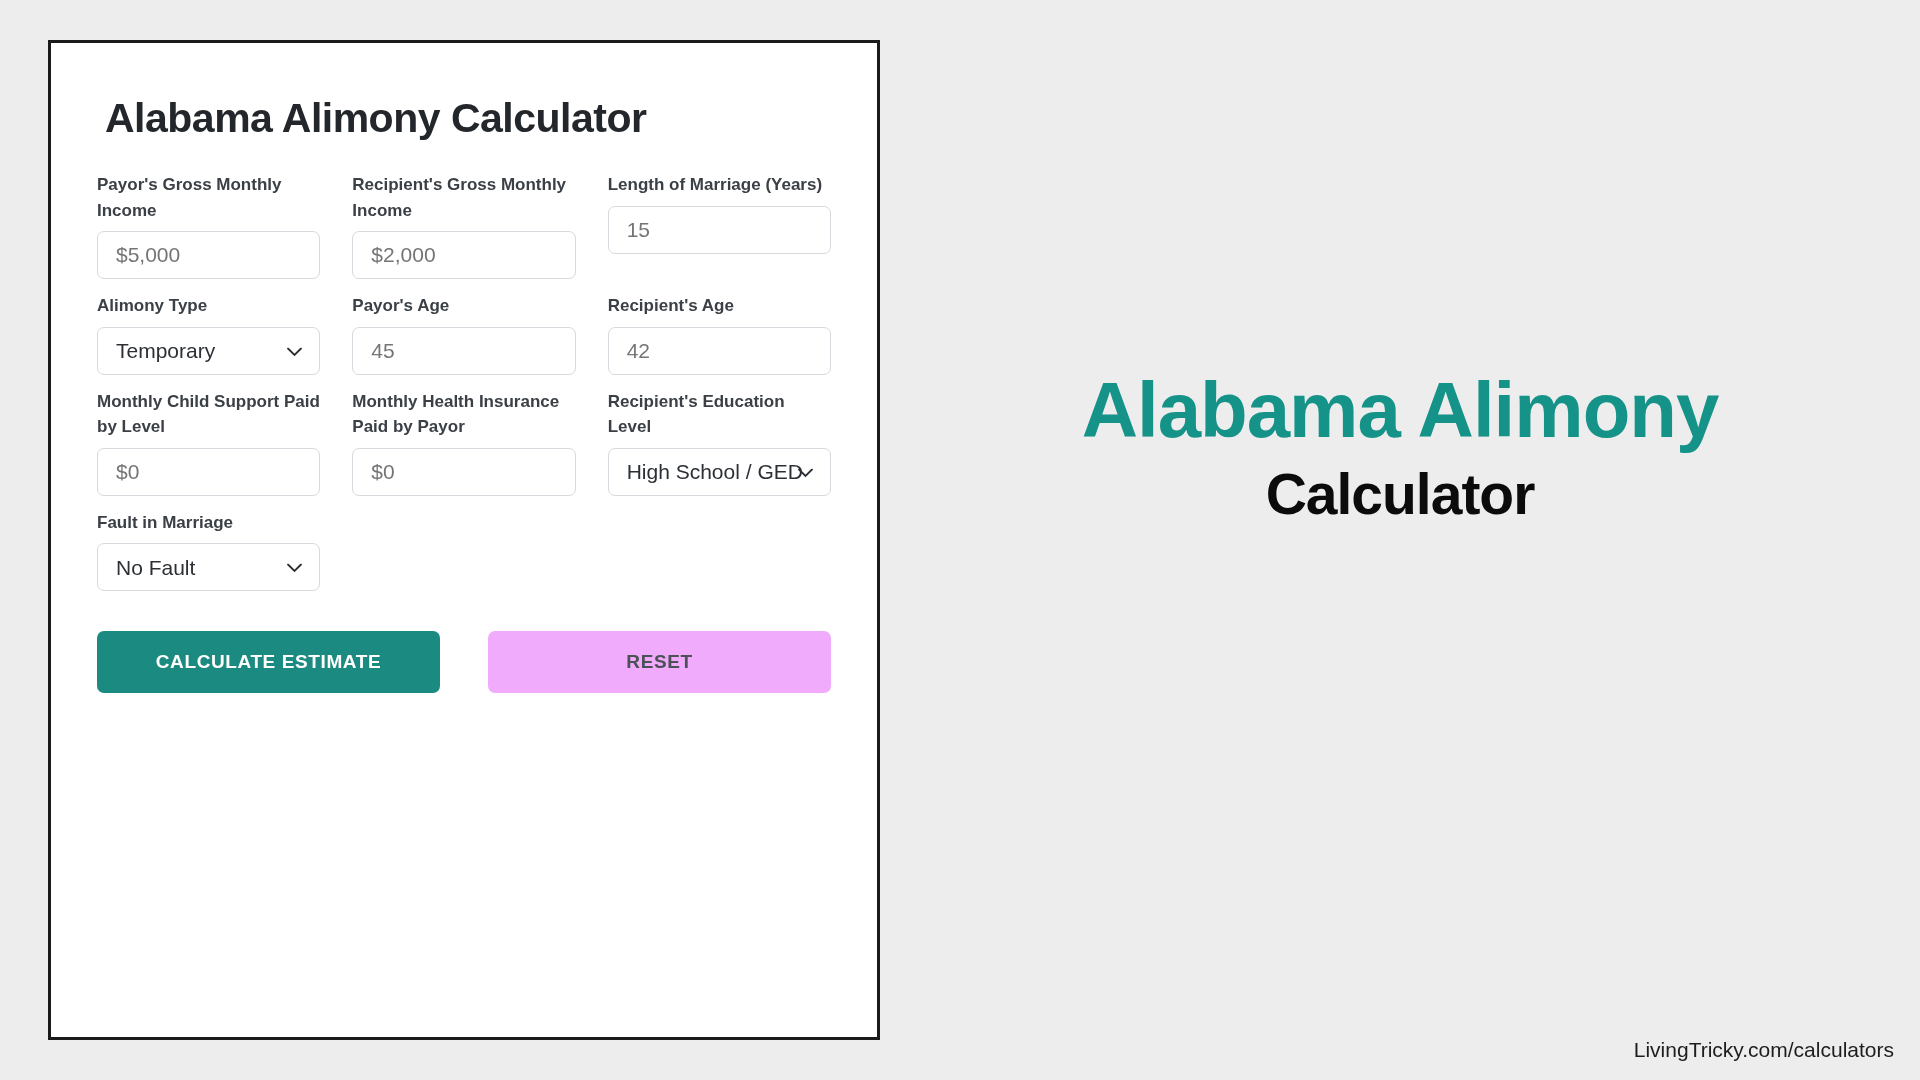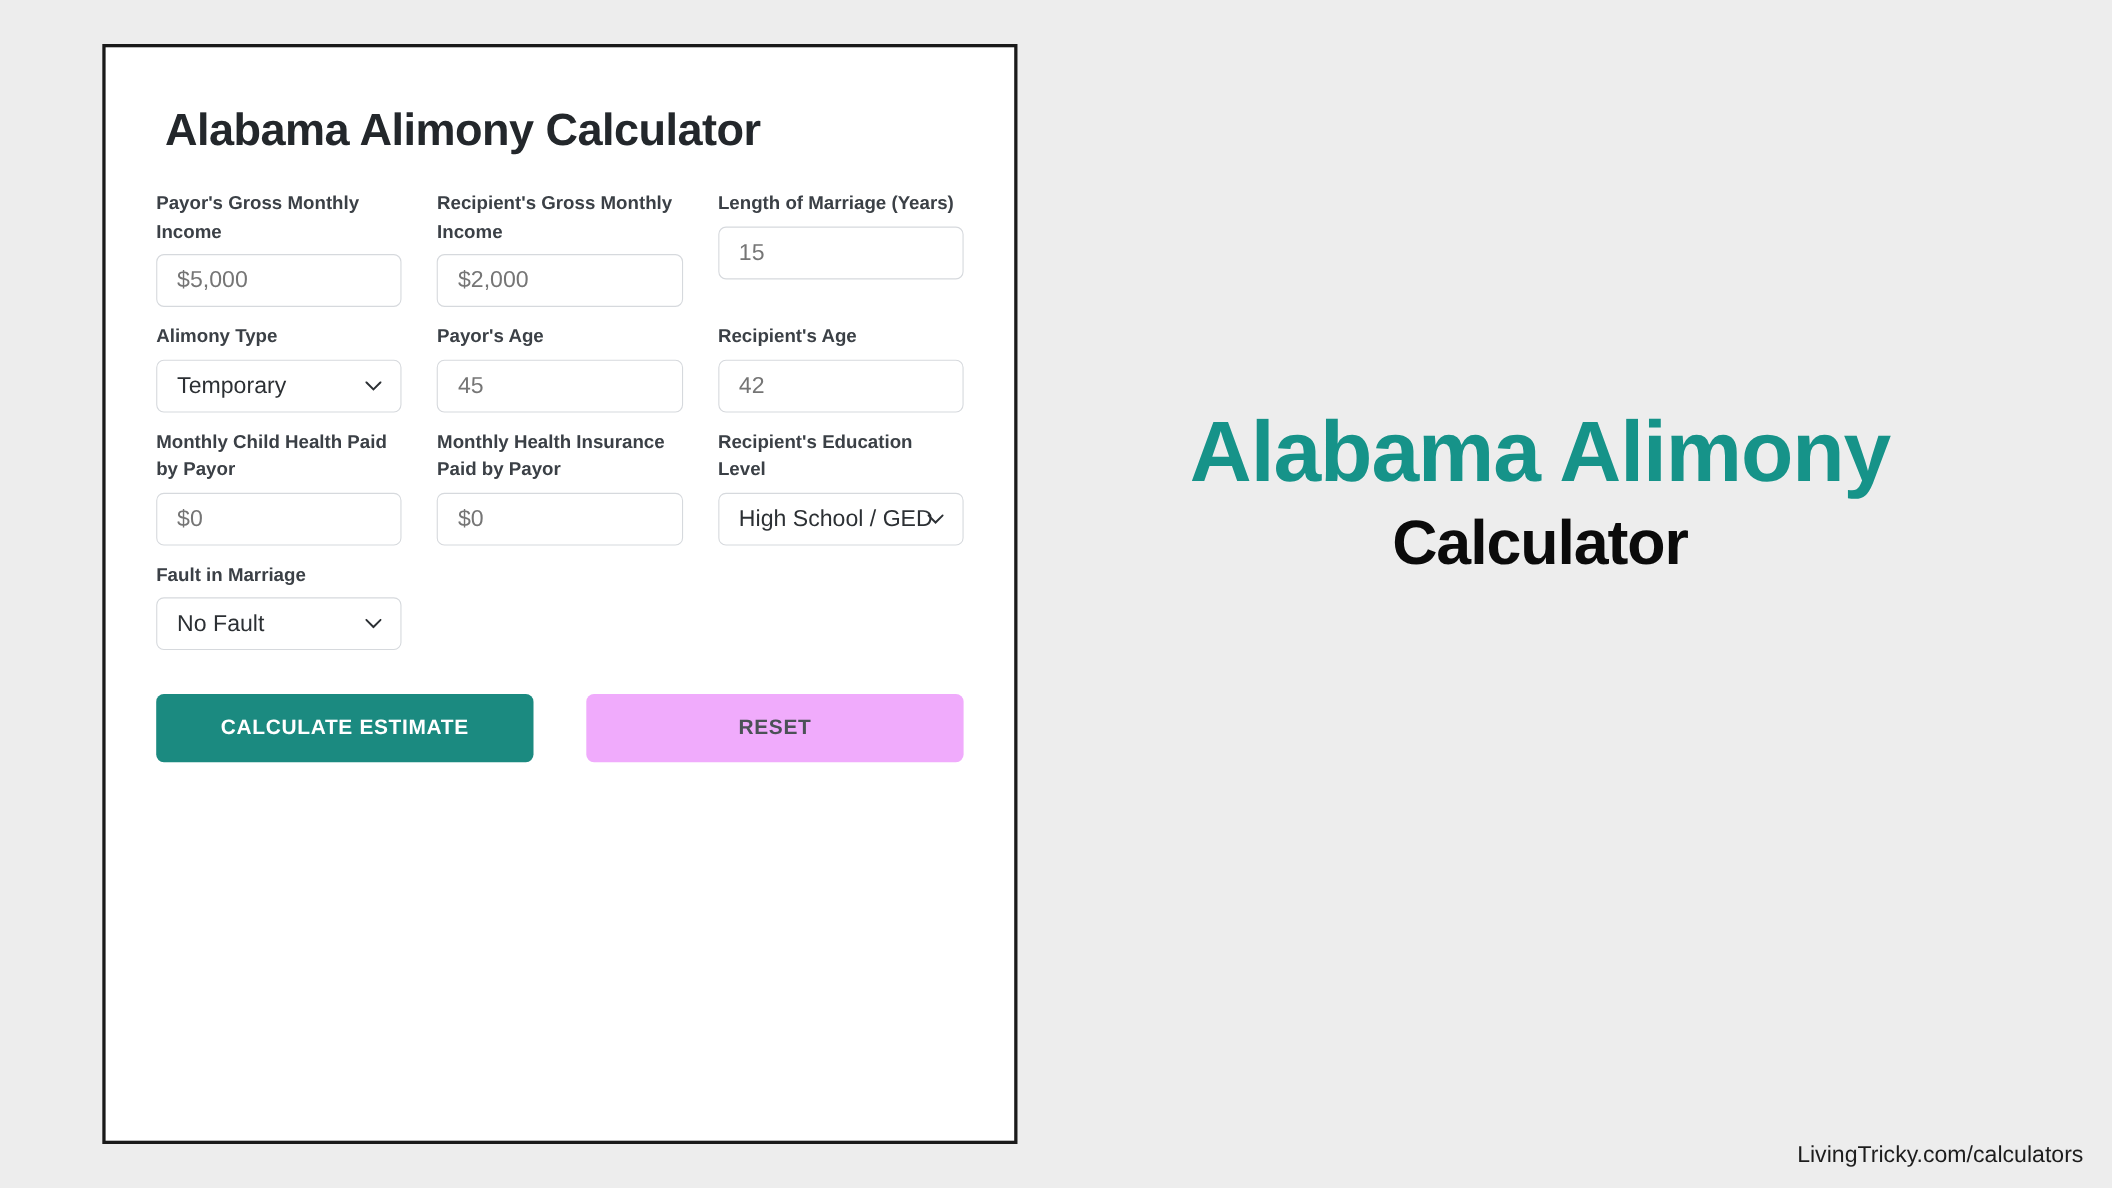--- a/index.html
+++ b/index.html
@@ -19,21 +19,20 @@
   .calc-card {
     position: absolute;
     left: 48px;
     top: 40px;
     width: 832px;
     height: 1000px;
     background: #ffffff;
     border: 3px solid #1a1a1a;
     box-sizing: border-box;
     padding: 40px 46px 0 46px;
-    margin-left: 45px;
   }
 
   .calc-title {
     font-size: 41px;
     font-weight: bold;
     color: #23272b;
     letter-spacing: -0.5px;
     margin: 12px 0 30px 8px;
   }
 
@@ -191,21 +190,21 @@
       <div class="field-label">Payor's Age</div>
       <input class="control placeholder-val" type="text" placeholder="45" style="">
     </div>
 
     <div class="field">
       <div class="field-label">Recipient's Age</div>
       <input class="control placeholder-val" type="text" placeholder="42" style="">
     </div>
 
     <div class="field">
-      <div class="field-label two-line">Monthly Child Health Paid by Payor</div>
+      <div class="field-label two-line">Monthly Child Support Paid by Level</div>
       <input class="control placeholder-val" type="text" placeholder="$0" style="">
     </div>
 
     <div class="field">
       <div class="field-label two-line">Monthly Health Insurance Paid by Payor</div>
       <input class="control placeholder-val" type="text" placeholder="$0" style="">
     </div>
 
     <div class="field">
       <div class="field-label">Recipient's Education Level</div>

